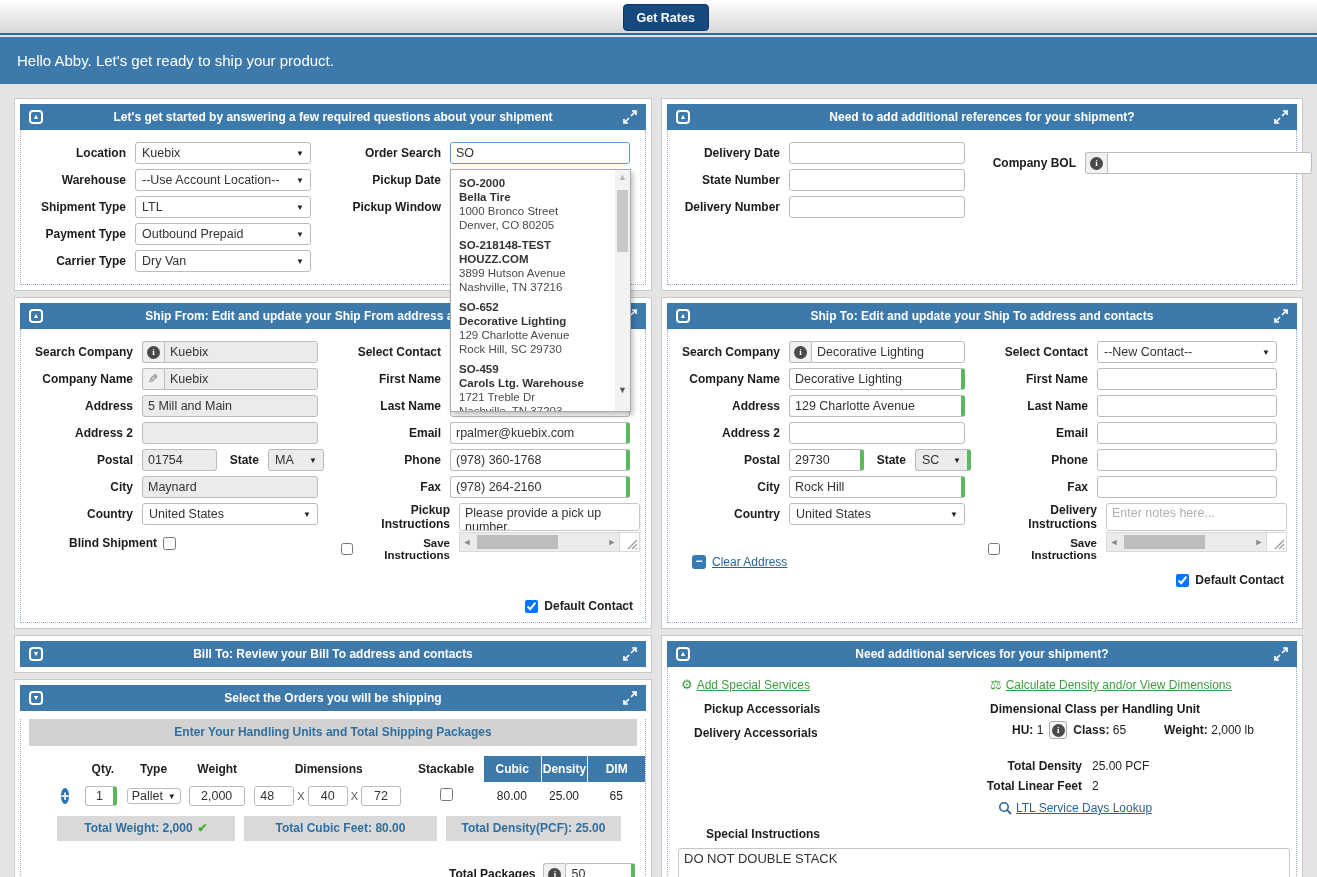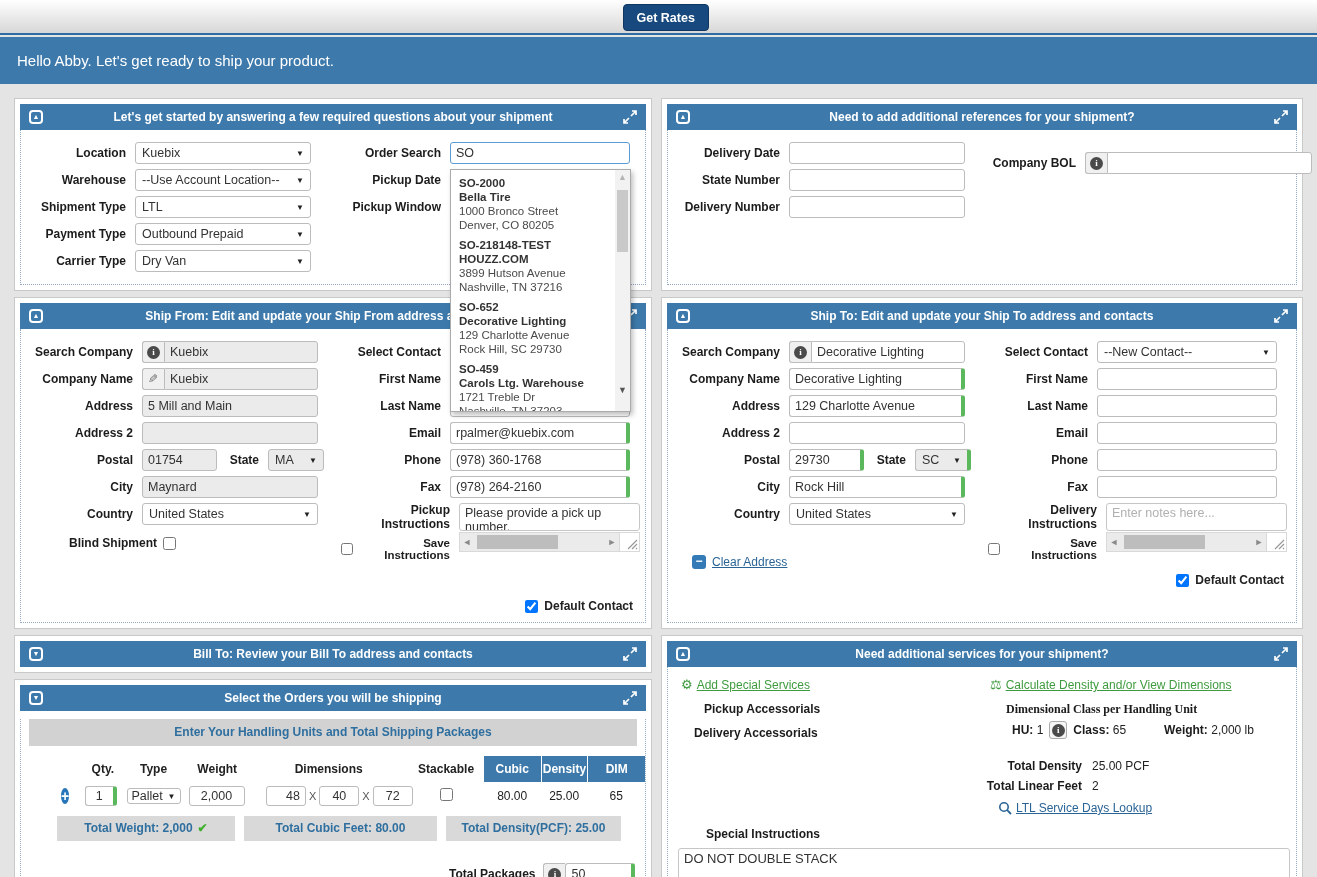--- a/index.html
+++ b/index.html
@@ -364,21 +364,21 @@
       <div class="tbl-row" style="margin-top:4px;">
         <span class="c-plus"><span class="plus-ico"></span></span>
         <span class="c-qty"><input class="inp ok" style="width: 32px; height: 20px; text-align: center;" value="1"></span>
         <span class="c-type">
             <div class="sel" style="width:54px; height:16px; padding:0 4px;">
               <span class="sel-val">Pallet</span>
             </div>
           </span>
         <span class="c-weight"><input class="inp" style="width: 56px; height: 20px; text-align: center;" value="2,000"></span>
         <span class="c-dims" style="display:flex; align-items:center;">
-          <input class="inp" style="width: 40px; height: 20px; text-align: right; margin-left: 12px;" value="48">
+          <input class="inp" style="width: 40px; height: 20px; text-align: left;" value="48">
           <span class="dim-x">X</span>
           <input class="inp" style="width: 40px; height: 20px; text-align: center;" value="40">
           <span class="dim-x">X</span>
           <input class="inp" style="width: 40px; height: 20px; text-align: center;" value="72">
         </span>
         <span class="c-stack" style="text-align:center;"><input type="checkbox" class="cb" style=""></span>
         <span class="cell-val c-cubic">80.00</span>
         <span class="cell-val c-density">25.00</span>
         <span class="cell-val c-dim">65</span>
       </div>
@@ -568,21 +568,21 @@
     </div>
     <div class="p-bd bd-svc">
       <div class="abs" style="left:13px; top:8px;">
         <span class="gear-ico"></span><span class="link-green">Add Special Services</span>
       </div>
       <div class="abs" style="left:322px; top:8px;">
         <span class="scale-ico"></span><span class="link-green">Calculate Density and/or View Dimensions</span>
       </div>
       <div class="abs svc-lbl" style="left:36px; top:35px;">Pickup Accessorials</div>
       <div class="abs svc-lbl" style="left:26px; top:59px;">Delivery Accessorials</div>
-      <div class="abs svc-lbl" style="left:338px; top:35px;font-family:Liberation Serif, serif;">Dimensional Class per Handling Unit</div>
+      <div class="abs svc-lbl" style="left:322px; top:35px;">Dimensional Class per Handling Unit</div>
       <div class="abs" style="left:344px; top:54px; display:flex; align-items:center; font-size:12px;">
         <span class="svc-lbl">HU:</span>&nbsp;<span>1</span>
         <span class="hu-info">
             <span class="ci"></span>
           </span>
         <span class="svc-lbl">Class:</span>&nbsp;<span>65</span>
         <span style="width:38px;"></span>
         <span class="svc-lbl">Weight:</span>&nbsp;<span>2,000 lb</span>
       </div>
       <div class="abs svc-lbl" style="left:214px; top:92px; width:200px; text-align:right;">Total Density</div>

